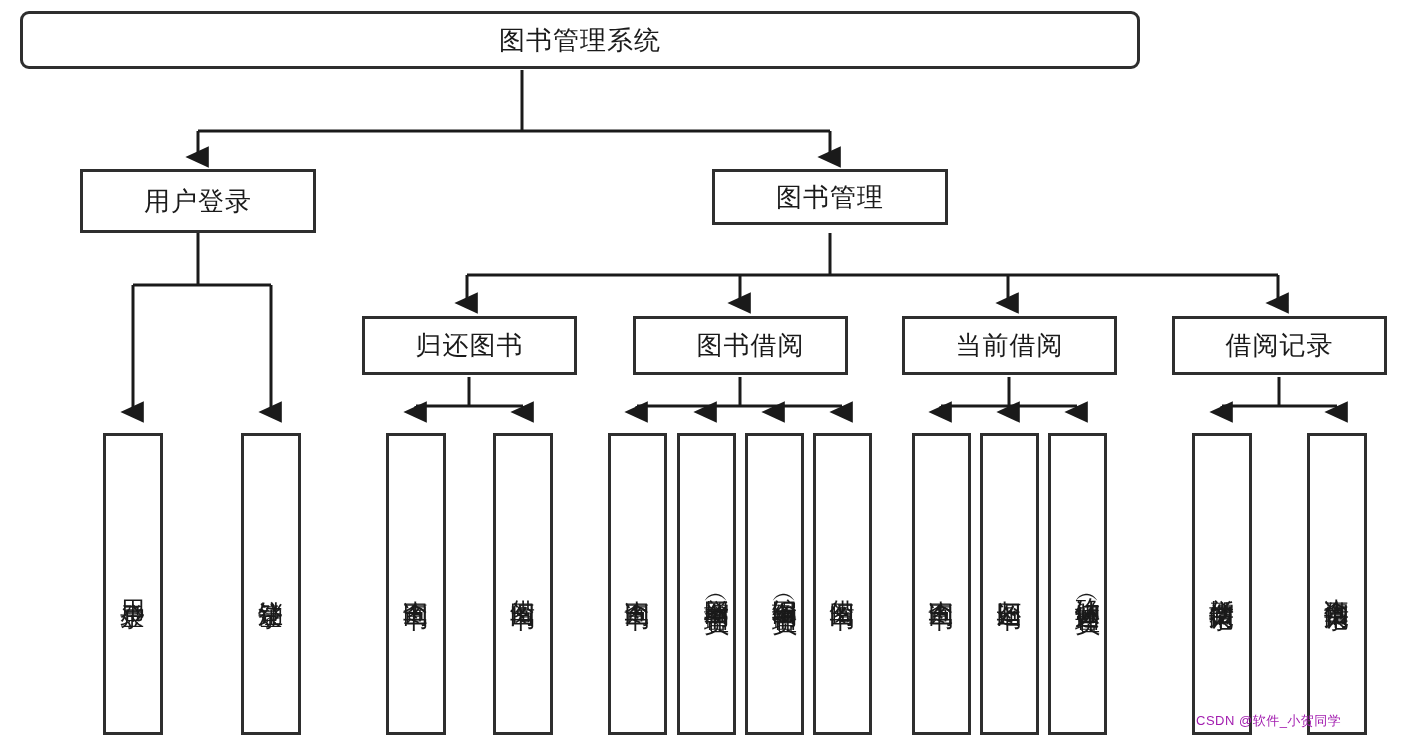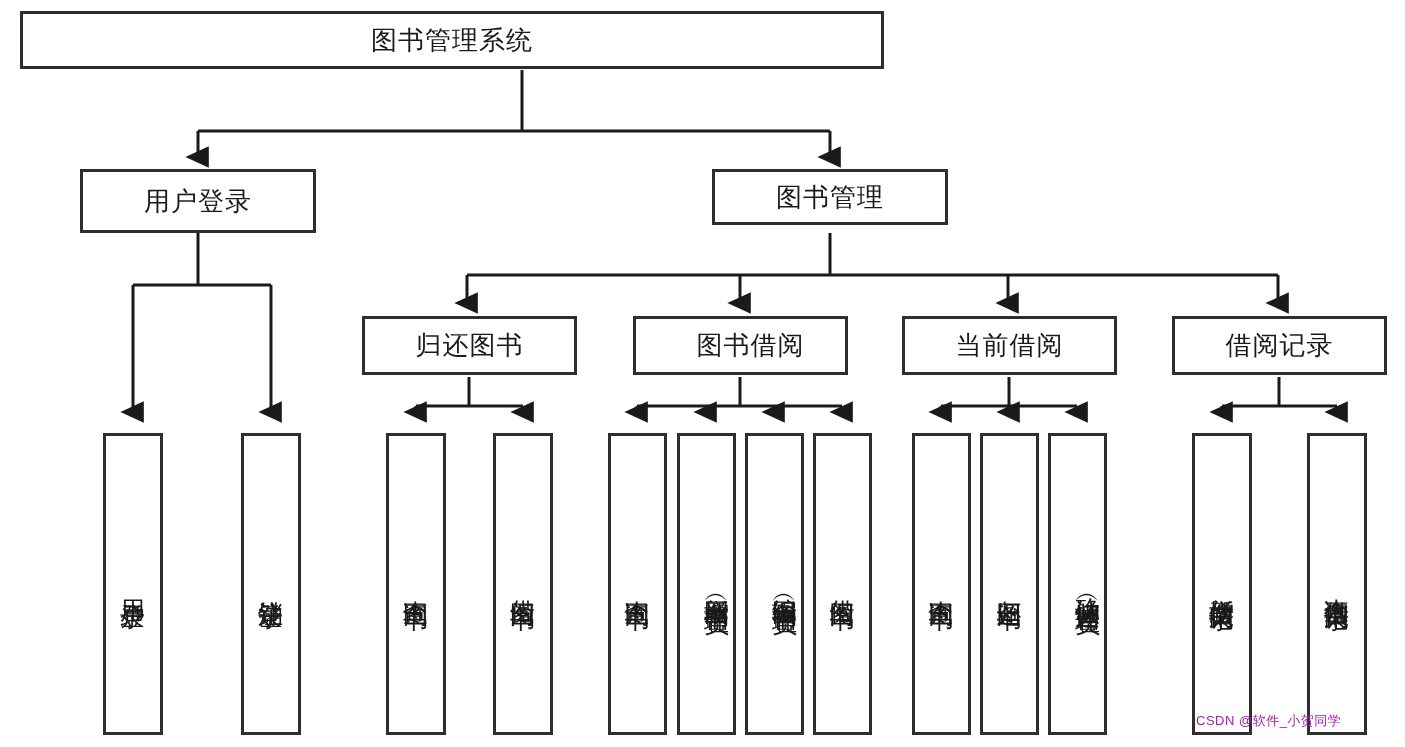--- a/index.html
+++ b/index.html
@@ -118,21 +118,21 @@
       <path d="M1009,406 L1009,412" marker-end="url(#arrow)"></path>
       <path d="M1077,406 L1077,412" marker-end="url(#arrow)"></path>
 
       <path d="M1279,377 L1279,406"></path>
       <path d="M1222,406 L1337,406"></path>
       <path d="M1222,406 L1222,412" marker-end="url(#arrow)"></path>
       <path d="M1337,406 L1337,412" marker-end="url(#arrow)"></path>
     </g>
   </svg>
 
-  <div class="node node-h node-root" style="left:20px; top:11px; width:864px; height:58px;">
+  <div class="node node-h node-root" style="left:20px; top:11px; width:1120px; height:58px;border-radius:9px;">
     <span>图书管理系统</span>
   </div>
 
   <div class="node node-h" style="left:80px; top:169px; width:236px; height:64px;">
     <span>用户登录</span>
   </div>
   <div class="node node-h" style="left:712px; top:169px; width:236px; height:56px;">
     <span>图书管理</span>
   </div>
 

